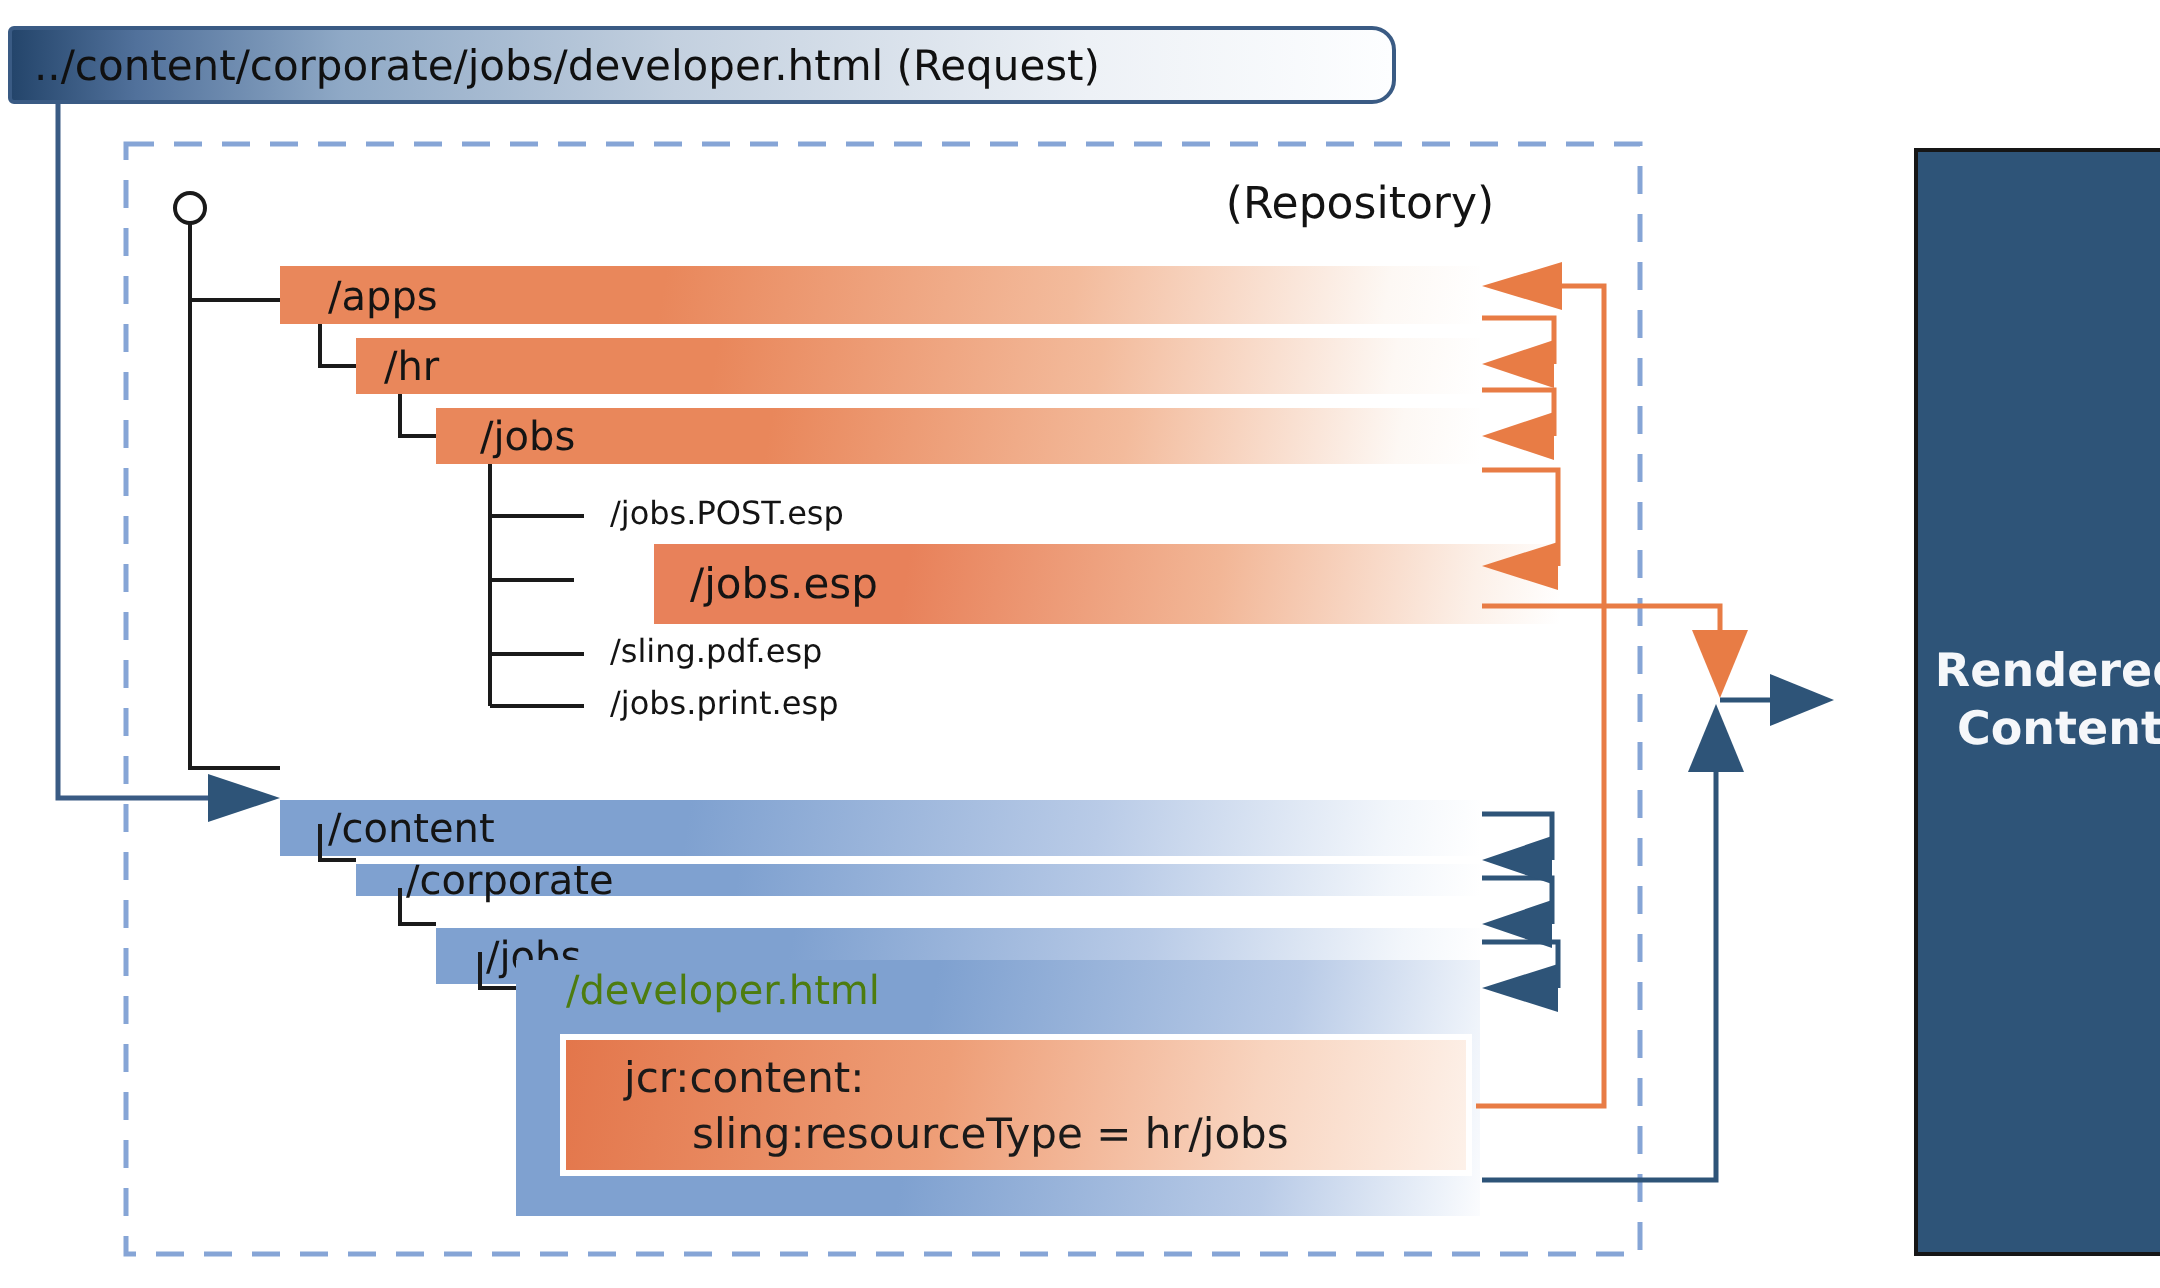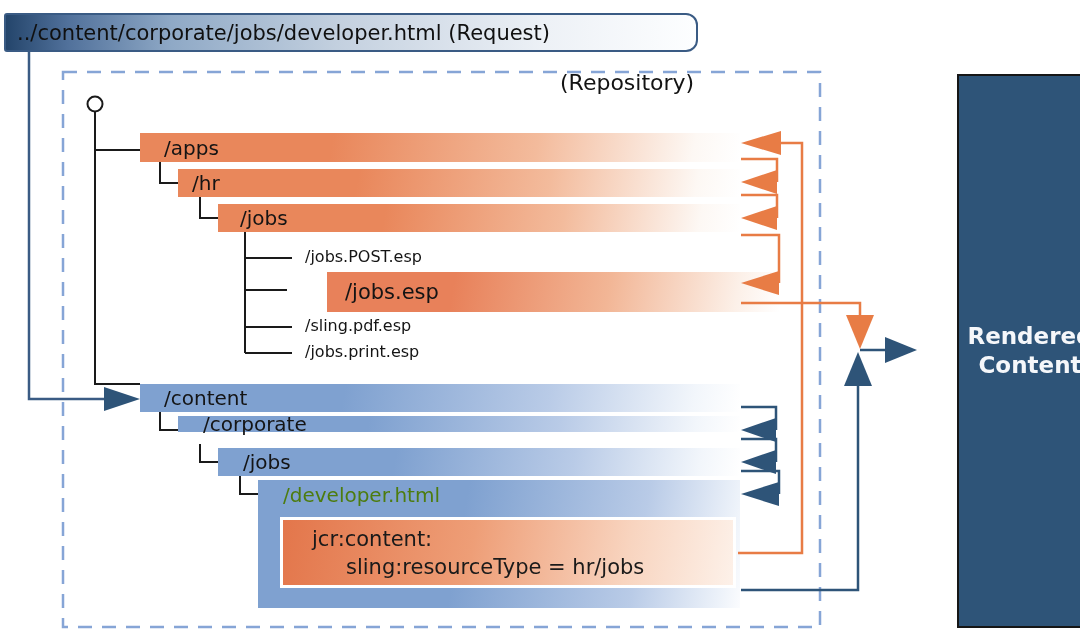--- a/index.html
+++ b/index.html
@@ -10,25 +10,25 @@
   .abs{position:absolute;}
   
   .request-bar{
     left:4px;top:13px;width:694px;height:39px;
     background:linear-gradient(90deg,#24456b 0%,#51719b 9%,#8fa9c6 24%,#c3d0df 48%,#edf1f6 78%,#fdfeff 100%);
     border:2px solid #3a5b84;border-radius:3px 12px 12px 3px;
     display:flex;align-items:center;box-sizing:border-box;
     font-size:21px;padding-left:11px;letter-spacing:0px;color:#101010;
   }
   
-  .repo-label{left:560px;top:70px;width:240px;text-align:left;font-size:22px;color:#131313;}
+  .repo-label{left:560px;top:90px;width:240px;text-align:center;font-size:22px;color:#131313;}
   
   .bar{display:flex;align-items:center;box-sizing:border-box;font-size:20px;color:#141414;}
   .bar.orange{background:linear-gradient(100deg,#e9875b 0%,#e9875b 32%,#f3bb9c 66%,#fdf8f4 92%,#ffffff 100%);}
-  .bar.blue{background:linear-gradient(100deg,#7fa1d0 0%,#7fa1d0 34%,#b9cbe7 68%,#f2f6fb 92%,#ffffff 100%);}
+  .bar.blue{background:linear-gradient(100deg,#7fa1d0 0%,#7fa1d0 34%,#b9cbe7 68%,#f2f6fb 92%,#ffffff 100%);margin-top:16px;}
   .bar-apps{left:140px;top:133px;width:600px;height:29px;padding-left:24px;}
   .bar-hr{left:178px;top:169px;width:562px;height:28px;padding-left:14px;}
   .bar-jobs-apps{left:218px;top:204px;width:522px;height:28px;padding-left:22px;}
   .bar-jobsesp{left:287px;top:272px;width:453px;height:40px;padding-left:18px;font-size:21px;
     background:linear-gradient(100deg,#e8815a 0%,#e8815a 28%,#f2b696 62%,#fcf0e8 90%,#ffffff 100%);margin-left:40px;}
   .file-row{font-size:16px;color:#141414;}
   .file-post{left:305px;top:247px;width:260px;height:22px;}
   .file-pdf{left:305px;top:316px;width:260px;height:22px;}
   .file-print{left:305px;top:342px;width:260px;height:22px;}
   .bar-content{left:140px;top:384px;width:600px;height:28px;padding-left:24px;}

